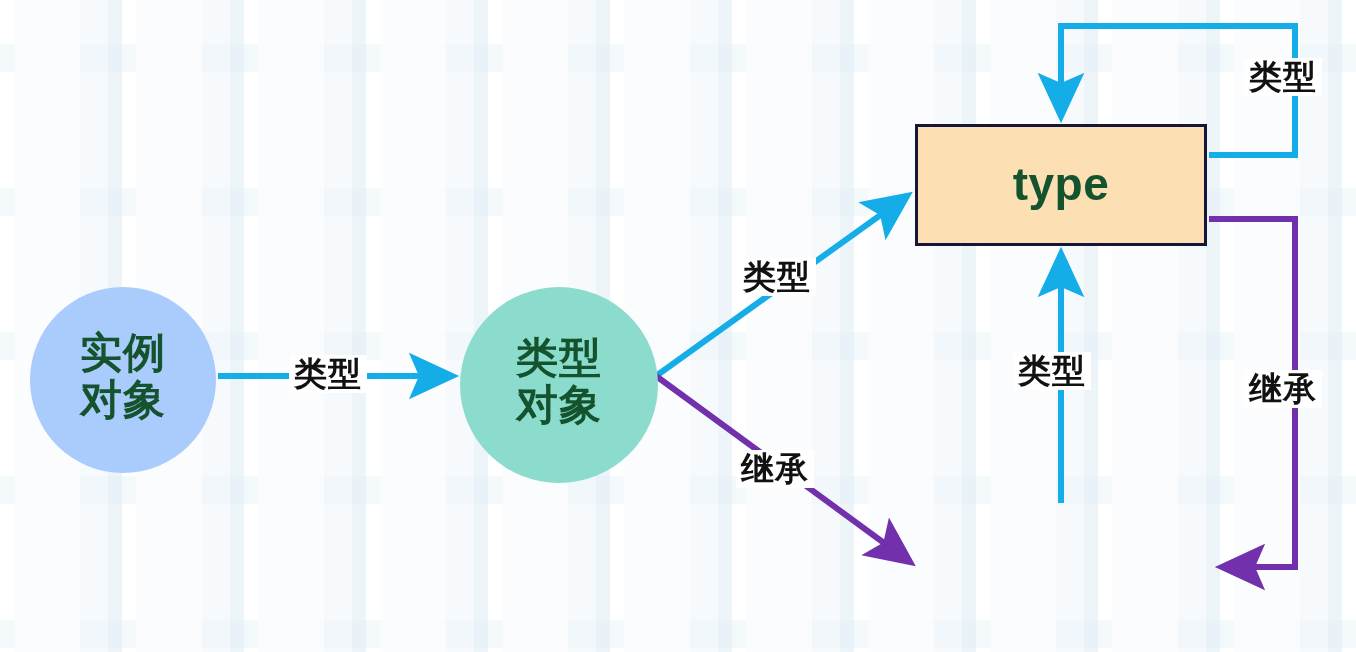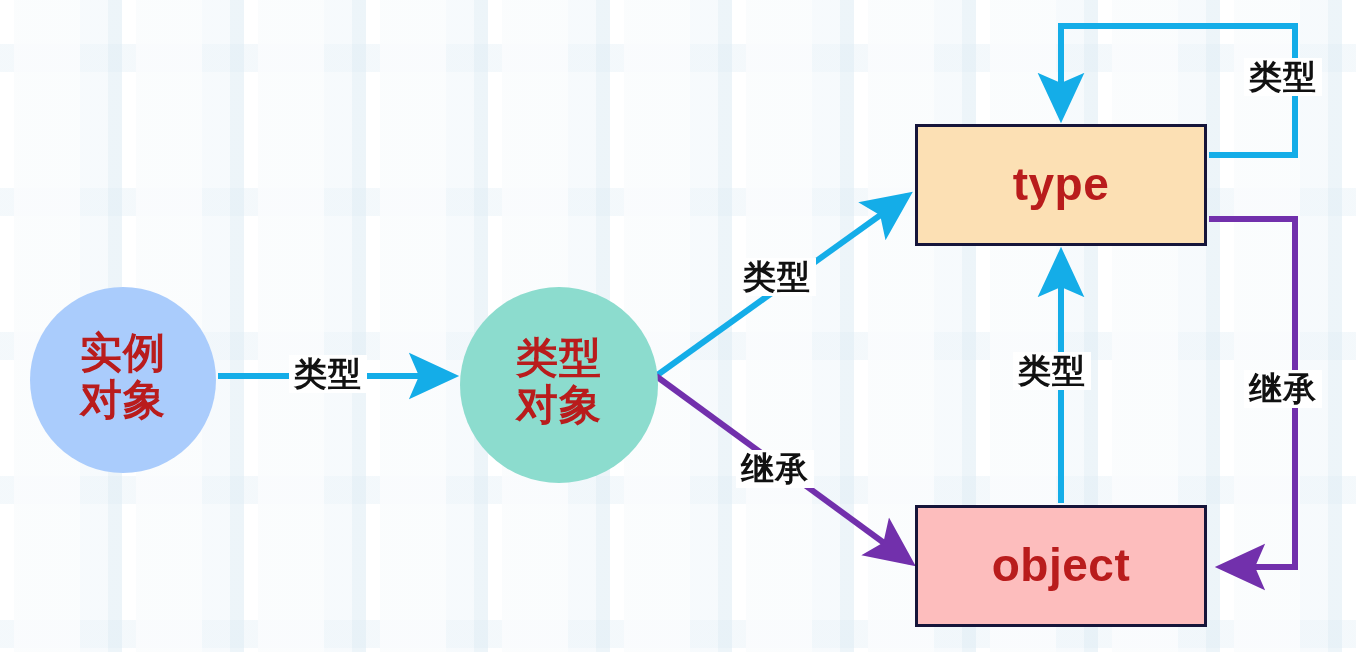--- a/index.html
+++ b/index.html
@@ -36,21 +36,21 @@
     top: 0;
     width: 1356px;
     height: 652px;
   }
   .node {
     position: absolute;
     display: flex;
     align-items: center;
     justify-content: center;
     box-sizing: border-box;
-    color: #b91c1c;
+    color: #14532d;
     font-weight: bold;
     text-align: center;
     line-height: 1.12;
   }
   .circle {
     border-radius: 50%;
     font-size: 42px;
     letter-spacing: 1px;
   }
   #node-instance {
@@ -136,23 +136,20 @@
     <div>
       <span class="node-line">类型</span>
       <span class="node-line">对象</span>
     </div>
   </div>
 
   <div class="node rect" id="node-type">
     <span>type</span>
   </div>
 
-  <div class="node rect" id="node-object">
-    <span>object</span>
-  </div>
 
   <div class="edge-label" id="lbl-inst-typeobj">类型</div>
 
   <div class="edge-label" id="lbl-typeobj-type">类型</div>
 
   <div class="edge-label" id="lbl-typeobj-object">继承</div>
 
   <div class="edge-label" id="lbl-object-type">类型</div>
 
   <div class="edge-label" id="lbl-type-self">类型</div>

